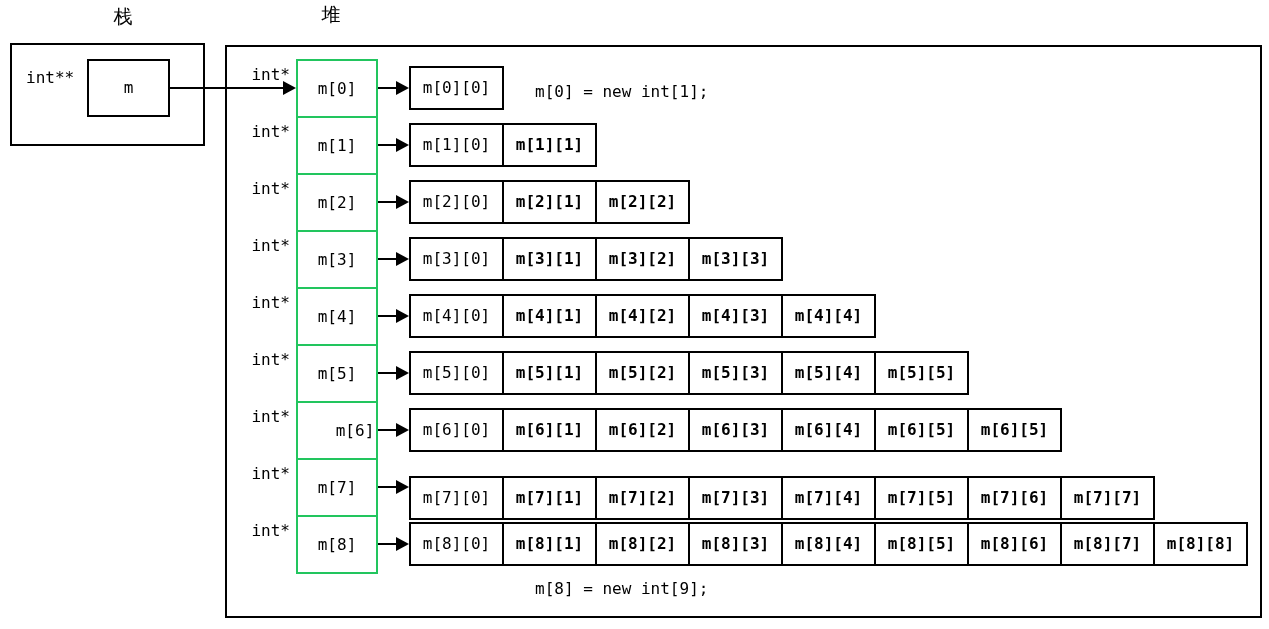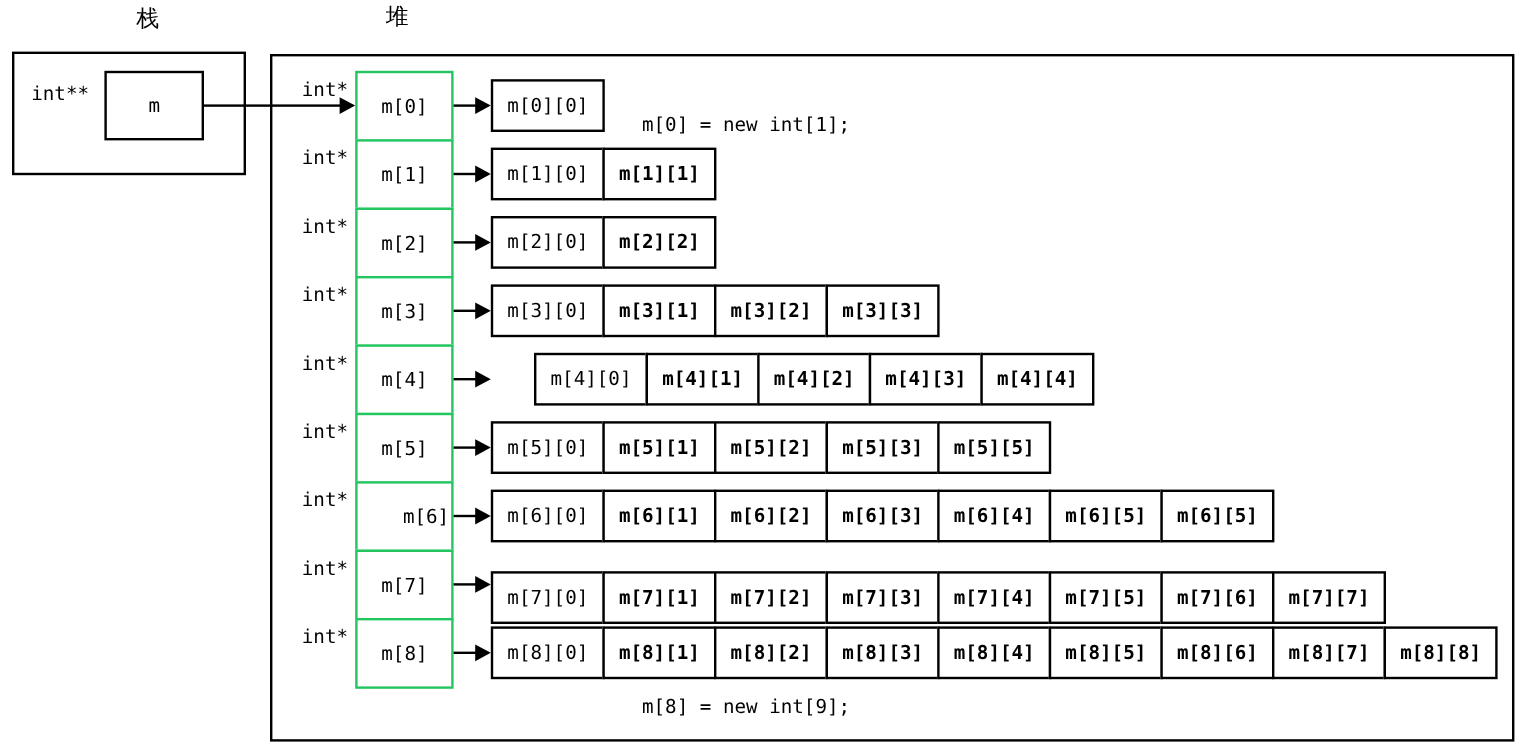--- a/index.html
+++ b/index.html
@@ -103,67 +103,69 @@
   <div class="arrowhead" style="left:283px;top:81px;"></div>
 
   <div id="rows">
       <div class="typelabel code" style="left:210px;top:67px;">int*</div>
       <div class="ptrbox code" style="top:59px;">m[0]</div>
       <div class="hline" style="left:378px;top:87px;width:19px;"></div>
       <div class="arrowhead" style="left:396px;top:81px;"></div>
       <div class="cellrow" style="left:409px;top:66px;">
         <div class="cell code">m[0][0]</div>
       </div>
-      <div class="abs code" style="left:535px;top:96px;">m[0] = new int[1];</div>
+      <div class="abs code" style="left:535px;top:84px;">m[0] = new int[1];</div>
       <div class="typelabel code" style="left:210px;top:124px;">int*</div>
       <div class="ptrbox code" style="top:116px;">m[1]</div>
       <div class="hline" style="left:378px;top:144px;width:19px;"></div>
       <div class="arrowhead" style="left:396px;top:138px;"></div>
       <div class="cellrow" style="left:409px;top:123px;">
         <div class="cell code">m[1][0]</div>
         <div class="cell code">m[1][1]</div>
       </div>
       <div class="typelabel code" style="left:210px;top:181px;">int*</div>
       <div class="ptrbox code" style="top:173px;">m[2]</div>
       <div class="hline" style="left:378px;top:201px;width:19px;"></div>
       <div class="arrowhead" style="left:396px;top:195px;"></div>
       <div class="cellrow" style="left:409px;top:180px;">
         <div class="cell code">m[2][0]</div>
+        <div class="cell code">m[2][1]</div>
         <div class="cell code">m[2][2]</div>
       </div>
       <div class="typelabel code" style="left:210px;top:238px;">int*</div>
       <div class="ptrbox code" style="top:230px;">m[3]</div>
       <div class="hline" style="left:378px;top:258px;width:19px;"></div>
       <div class="arrowhead" style="left:396px;top:252px;"></div>
       <div class="cellrow" style="left:409px;top:237px;">
         <div class="cell code">m[3][0]</div>
         <div class="cell code">m[3][1]</div>
         <div class="cell code">m[3][2]</div>
         <div class="cell code">m[3][3]</div>
       </div>
       <div class="typelabel code" style="left:210px;top:295px;">int*</div>
       <div class="ptrbox code" style="top:287px;">m[4]</div>
       <div class="hline" style="left:378px;top:315px;width:19px;"></div>
       <div class="arrowhead" style="left:396px;top:309px;"></div>
-      <div class="cellrow" style="left:409px;top:294px;margin-left:36px;">
+      <div class="cellrow" style="left:409px;top:294px;">
         <div class="cell code">m[4][0]</div>
         <div class="cell code">m[4][1]</div>
         <div class="cell code">m[4][2]</div>
         <div class="cell code">m[4][3]</div>
         <div class="cell code">m[4][4]</div>
       </div>
       <div class="typelabel code" style="left:210px;top:352px;">int*</div>
       <div class="ptrbox code" style="top:344px;">m[5]</div>
       <div class="hline" style="left:378px;top:372px;width:19px;"></div>
       <div class="arrowhead" style="left:396px;top:366px;"></div>
       <div class="cellrow" style="left:409px;top:351px;border-radius:18px;">
         <div class="cell code">m[5][0]</div>
         <div class="cell code">m[5][1]</div>
         <div class="cell code">m[5][2]</div>
         <div class="cell code">m[5][3]</div>
+        <div class="cell code">m[5][4]</div>
         <div class="cell code">m[5][5]</div>
       </div>
       <div class="typelabel code" style="left:210px;top:409px;">int*</div>
       <div class="ptrbox code" style="top:401px;padding-left:36px;">m[6]</div>
       <div class="hline" style="left:378px;top:429px;width:19px;"></div>
       <div class="arrowhead" style="left:396px;top:423px;"></div>
       <div class="cellrow" style="left:409px;top:408px;">
         <div class="cell code">m[6][0]</div>
         <div class="cell code">m[6][1]</div>
         <div class="cell code">m[6][2]</div>

